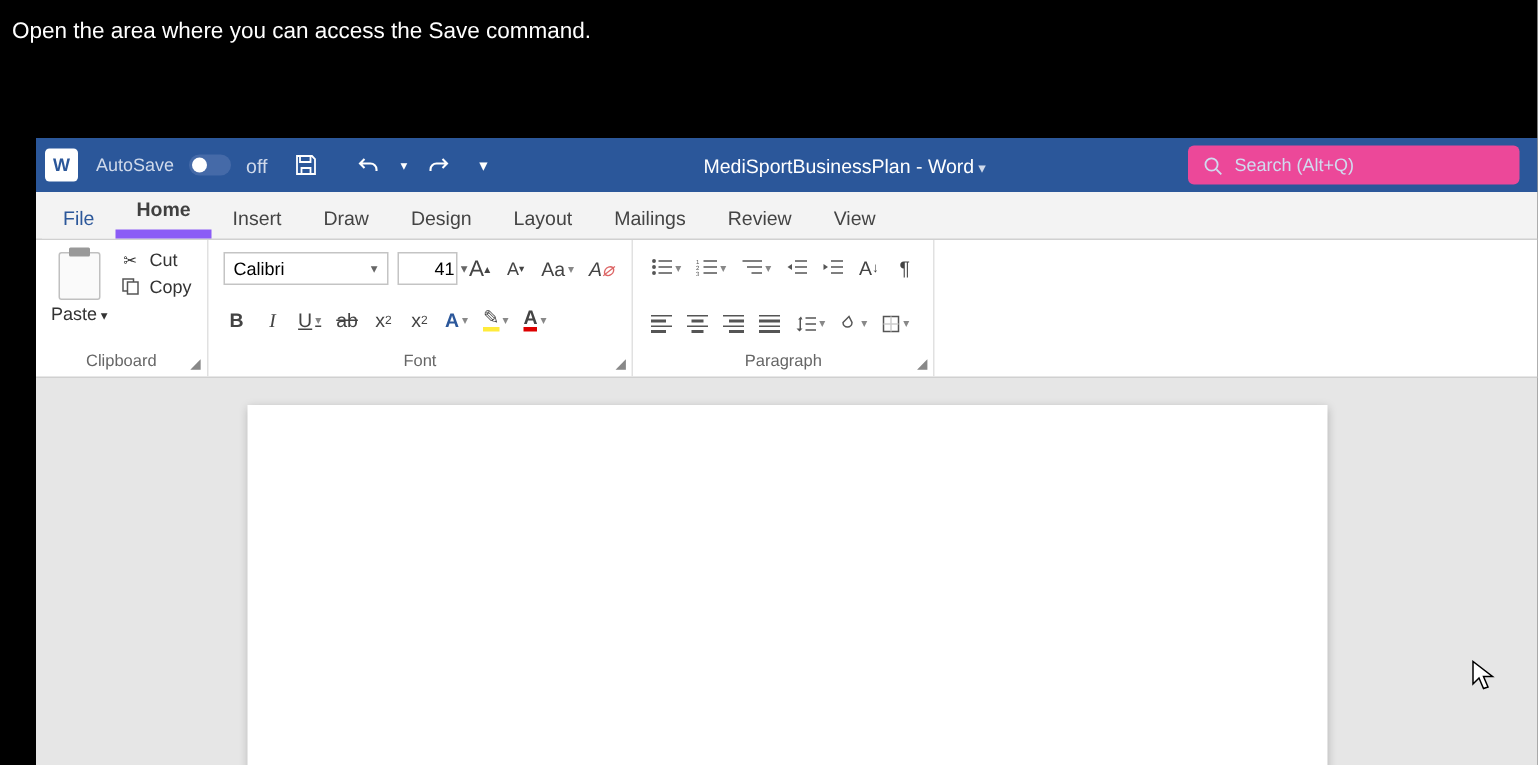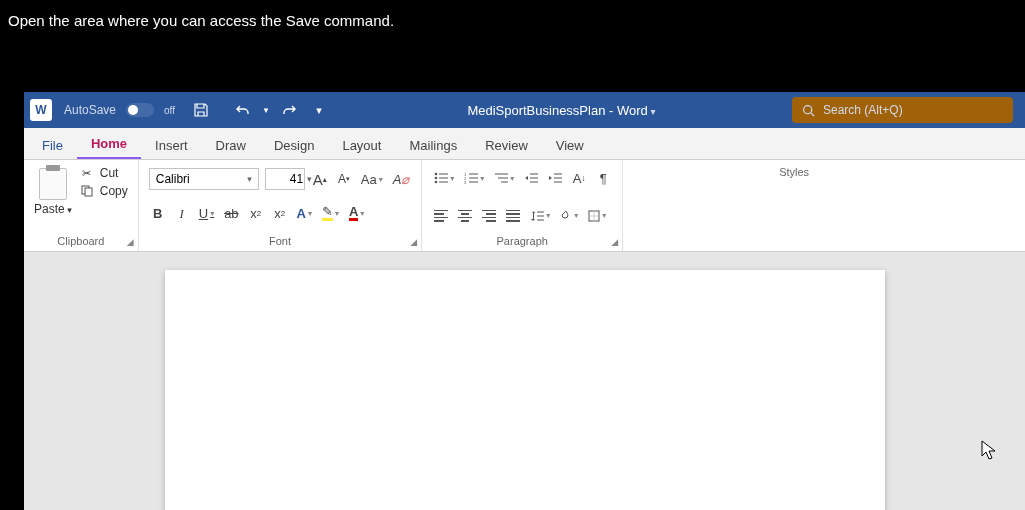--- a/index.html
+++ b/index.html
@@ -5,33 +5,33 @@
   * { margin: 0; padding: 0; box-sizing: border-box; font-family: "Segoe UI", Arial, sans-serif; }
   body { width: 1025px; height: 510px; background: #000; overflow: hidden; position: relative; }
   .instruction { color: #fff; font-size: 15px; padding: 12px 8px 60px 8px; font-weight: 500; }
   .app-window { position: absolute; left: 24px; top: 92px; right: 0; bottom: 0; background: #fff; box-shadow: 0 0 12px rgba(0,0,0,.4); }
   .title-bar { height: 36px; background: #2b579a; display: flex; align-items: center; color: #fff; font-size: 12px; }
   .title-left { display: flex; align-items: center; gap: 6px; padding-left: 6px; }
   .word-logo { width: 22px; height: 22px; background: #fff; border-radius: 3px; display: flex; align-items: center; justify-content: center; color: #2b579a; font-weight: bold; font-size: 12px; margin-right: 6px;}
   .autosave-label { color: #cfd9ea; font-size: 12px; }
   .autosave-toggle { width: 28px; height: 14px; background: #456aa8; border-radius: 7px; position: relative; display: inline-block; margin: 0 4px; }
   .autosave-toggle::after { content:""; position:absolute; left:2px; top:2px; width:10px; height:10px; background:#fff; border-radius:50%; }
-  .off-label { color:#cfd9ea; font-size:10px; margin-right:8px;}
+  .off-label { color:#cfd9ea; font-size:13px; margin-right:8px;}
   .qat-btn { color:#fff; width:24px; height:24px; display:flex; align-items:center; justify-content:center; cursor:pointer; }
   .qat-sep { width: 6px; }
   .title-center { flex: 1; text-align: center; font-size: 13px; }
   .title-drop::after { content:" ▾"; font-size:10px; color:#cfd9ea;}
-  .search-wrap { margin-left: auto; margin-right: 12px; background: #a16207; height: 26px; border-radius: 4px; display:flex; align-items:center; padding: 0 10px; gap:8px; min-width: 220px;}
+  .search-wrap { margin-left: auto; margin-right: 12px; background: #ec4899; height: 26px; border-radius: 4px; display:flex; align-items:center; padding: 0 10px; gap:8px; min-width: 220px;}
   .search-wrap input { background: transparent; border: none; color: #fff; font-size: 12px; outline: none; width: 180px; }
   .search-wrap input::placeholder { color: #d0dbef; }
   .search-icon { color:#d0dbef; font-size:13px; }
   .tabs { height: 32px; background: #f3f3f3; display:flex; align-items:flex-end; padding-left: 4px; border-bottom: 1px solid #d0d0d0; }
   .tab { padding: 8px 14px 6px; font-size: 13px; color: #444; cursor:pointer; }
   .tab.file { background:#f3f3f3; color:#2b579a; }
-  .tab.active { border-bottom: 2px solid #8b5cf6; color:#be185d; font-weight:600;}
+  .tab.active { border-bottom: 6px solid #8b5cf6; color:#404040; font-weight:600;}
   .ribbon { display:flex; background:#fff; border-bottom:1px solid #d0d0d0; height: 92px; }
   .group { border-right: 1px solid #e1e1e1; padding: 4px 10px 2px; display:flex; flex-direction:column; justify-content:space-between; position:relative;}
   .group-label { text-align:center; font-size:11px; color:#666; padding: 2px 0 2px;}
   .group-launcher { position:absolute; right:4px; bottom:4px; font-size:9px; color:#888;}
   .clipboard-top { display:flex; align-items:flex-start; gap:8px;}
   .paste-btn { display:flex; flex-direction:column; align-items:center; cursor:pointer; padding-top:4px;}
   .paste-icon { width:28px; height:32px; border:1px solid #c0c0c0; border-radius:2px; position:relative; background:#fafafa;}
   .paste-icon::before { content:""; position:absolute; top:-4px; left:6px; right:6px; height:6px; background:#999; border-radius:1px;}
   .paste-label { font-size:12px; color:#333; margin-top:2px;}
   .paste-label::after{content:" ▾"; font-size:9px;}
@@ -287,21 +287,20 @@
               <line x1="6" y1="1" x2="6" y2="11" stroke="#ccc"></line>
               <line x1="1" y1="6" x2="11" y2="6" stroke="#ccc"></line>
             </svg>
         </div>
       </div>
       <div class="group-label">Paragraph</div>
       <div class="group-launcher">◢</div>
     </div>
 
     <div class="group styles-group" style="border-right:none;">
-      <div class="group-label" style="padding-right:60px;">Styles</div>
     </div>
 
   </div>
 
   <div class="doc-area">
     <div class="page"></div>
   </div>
 
   <div class="cursor-arrow">
     <svg width="16" height="20" viewBox="0 0 16 20">

